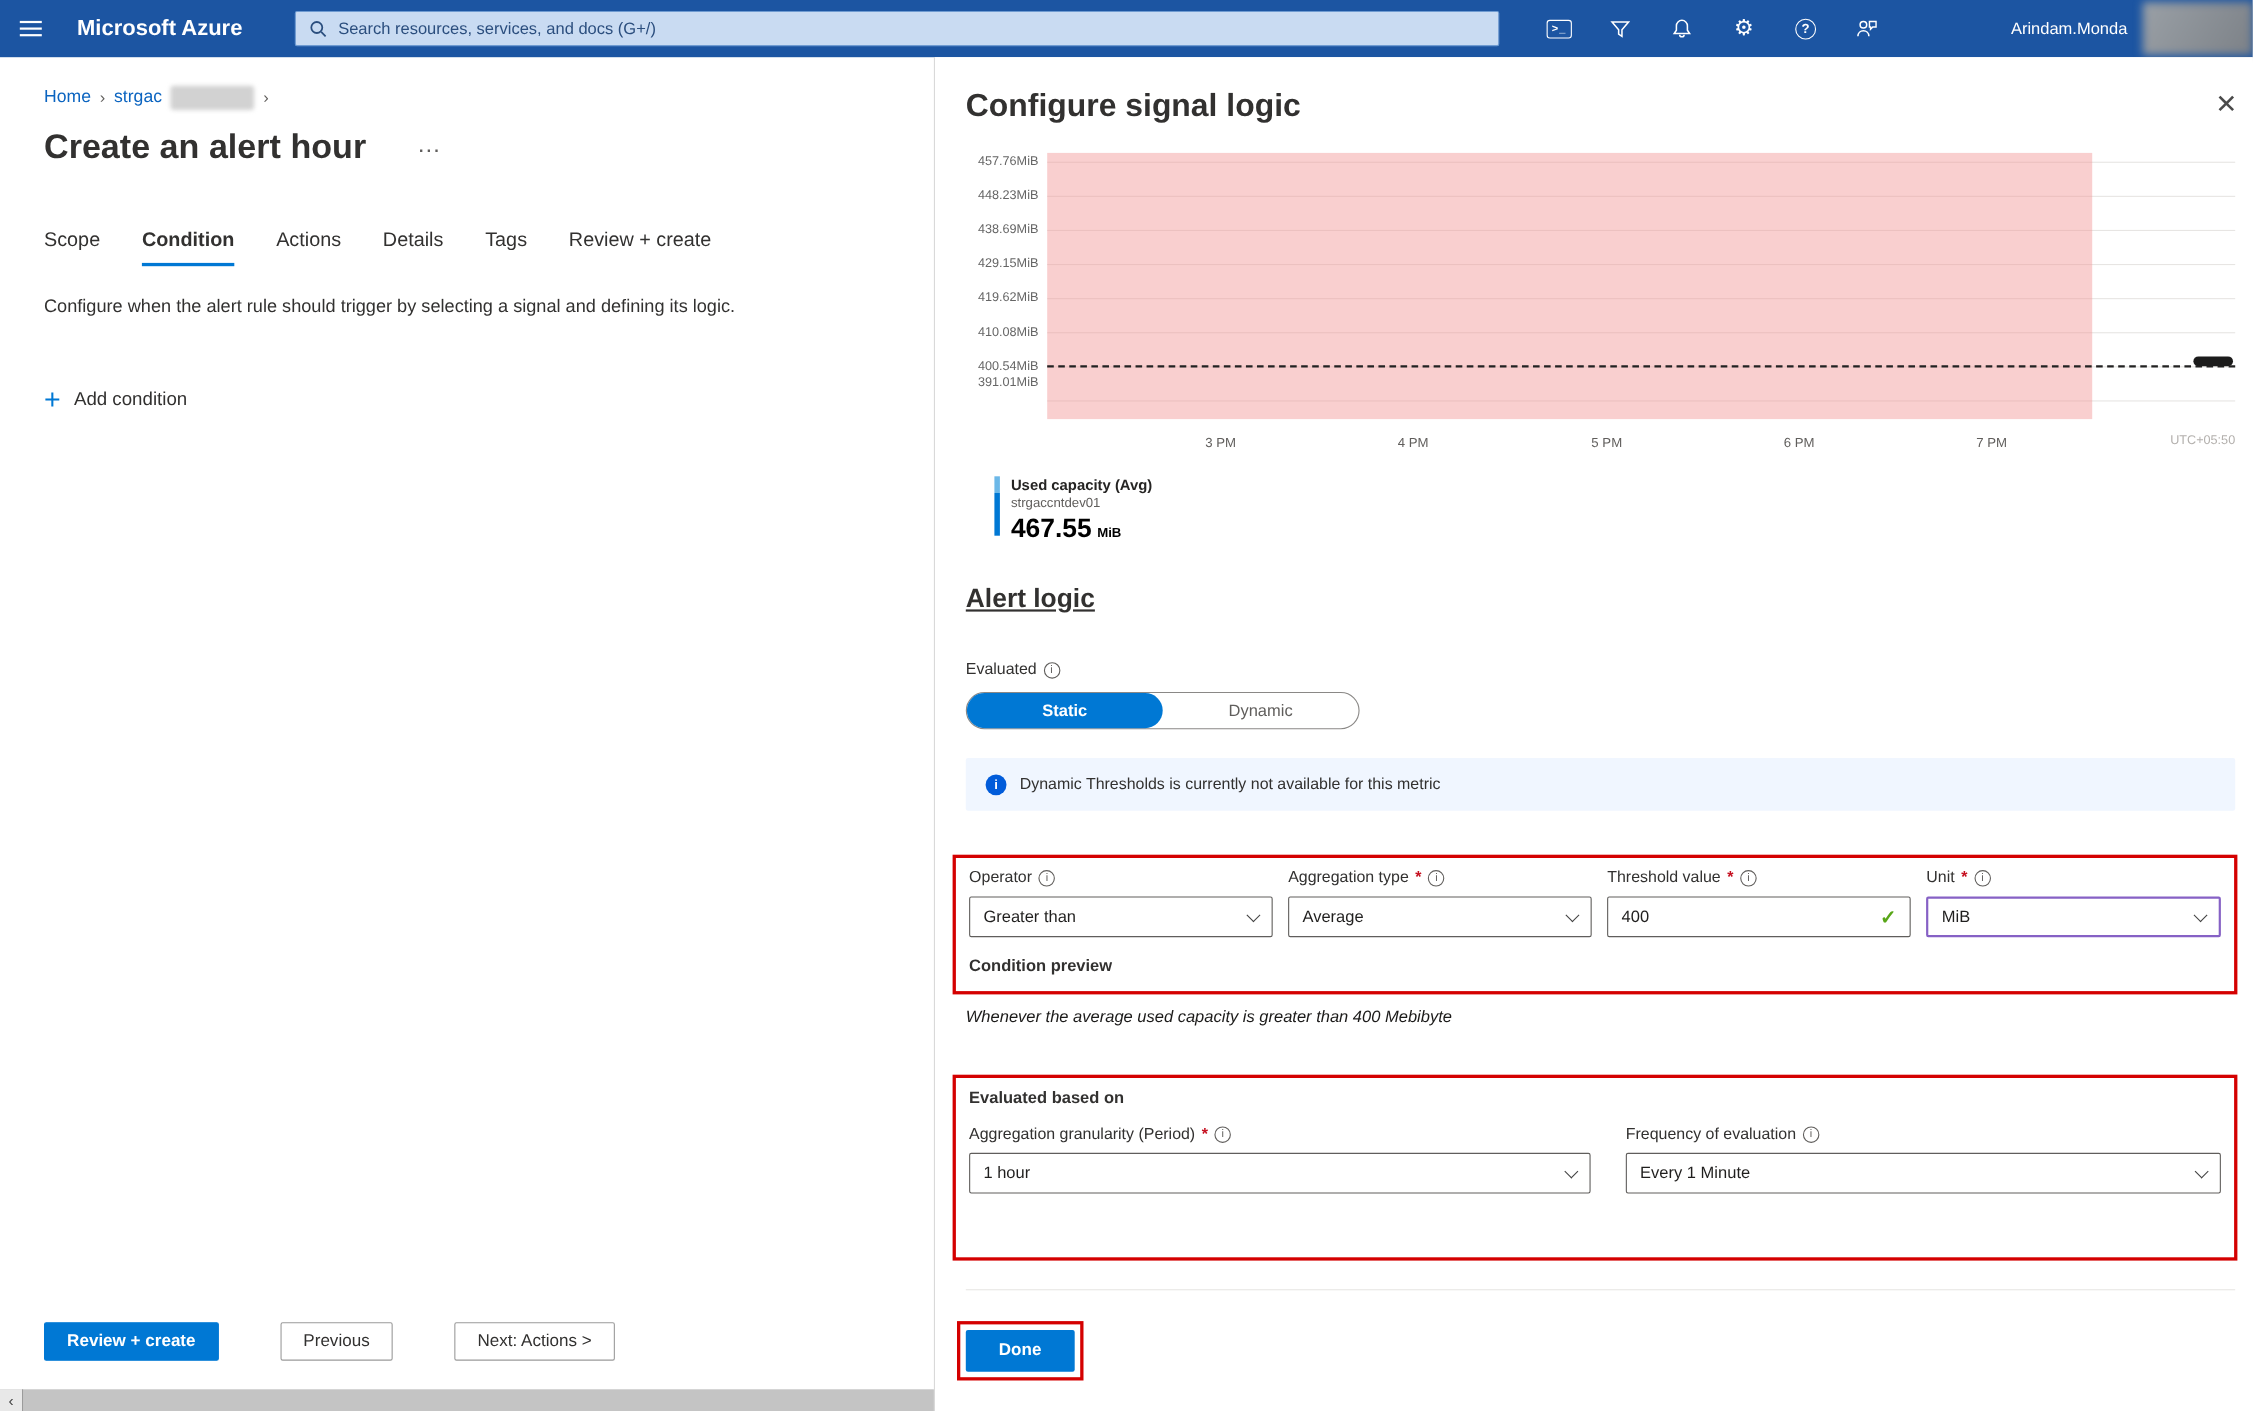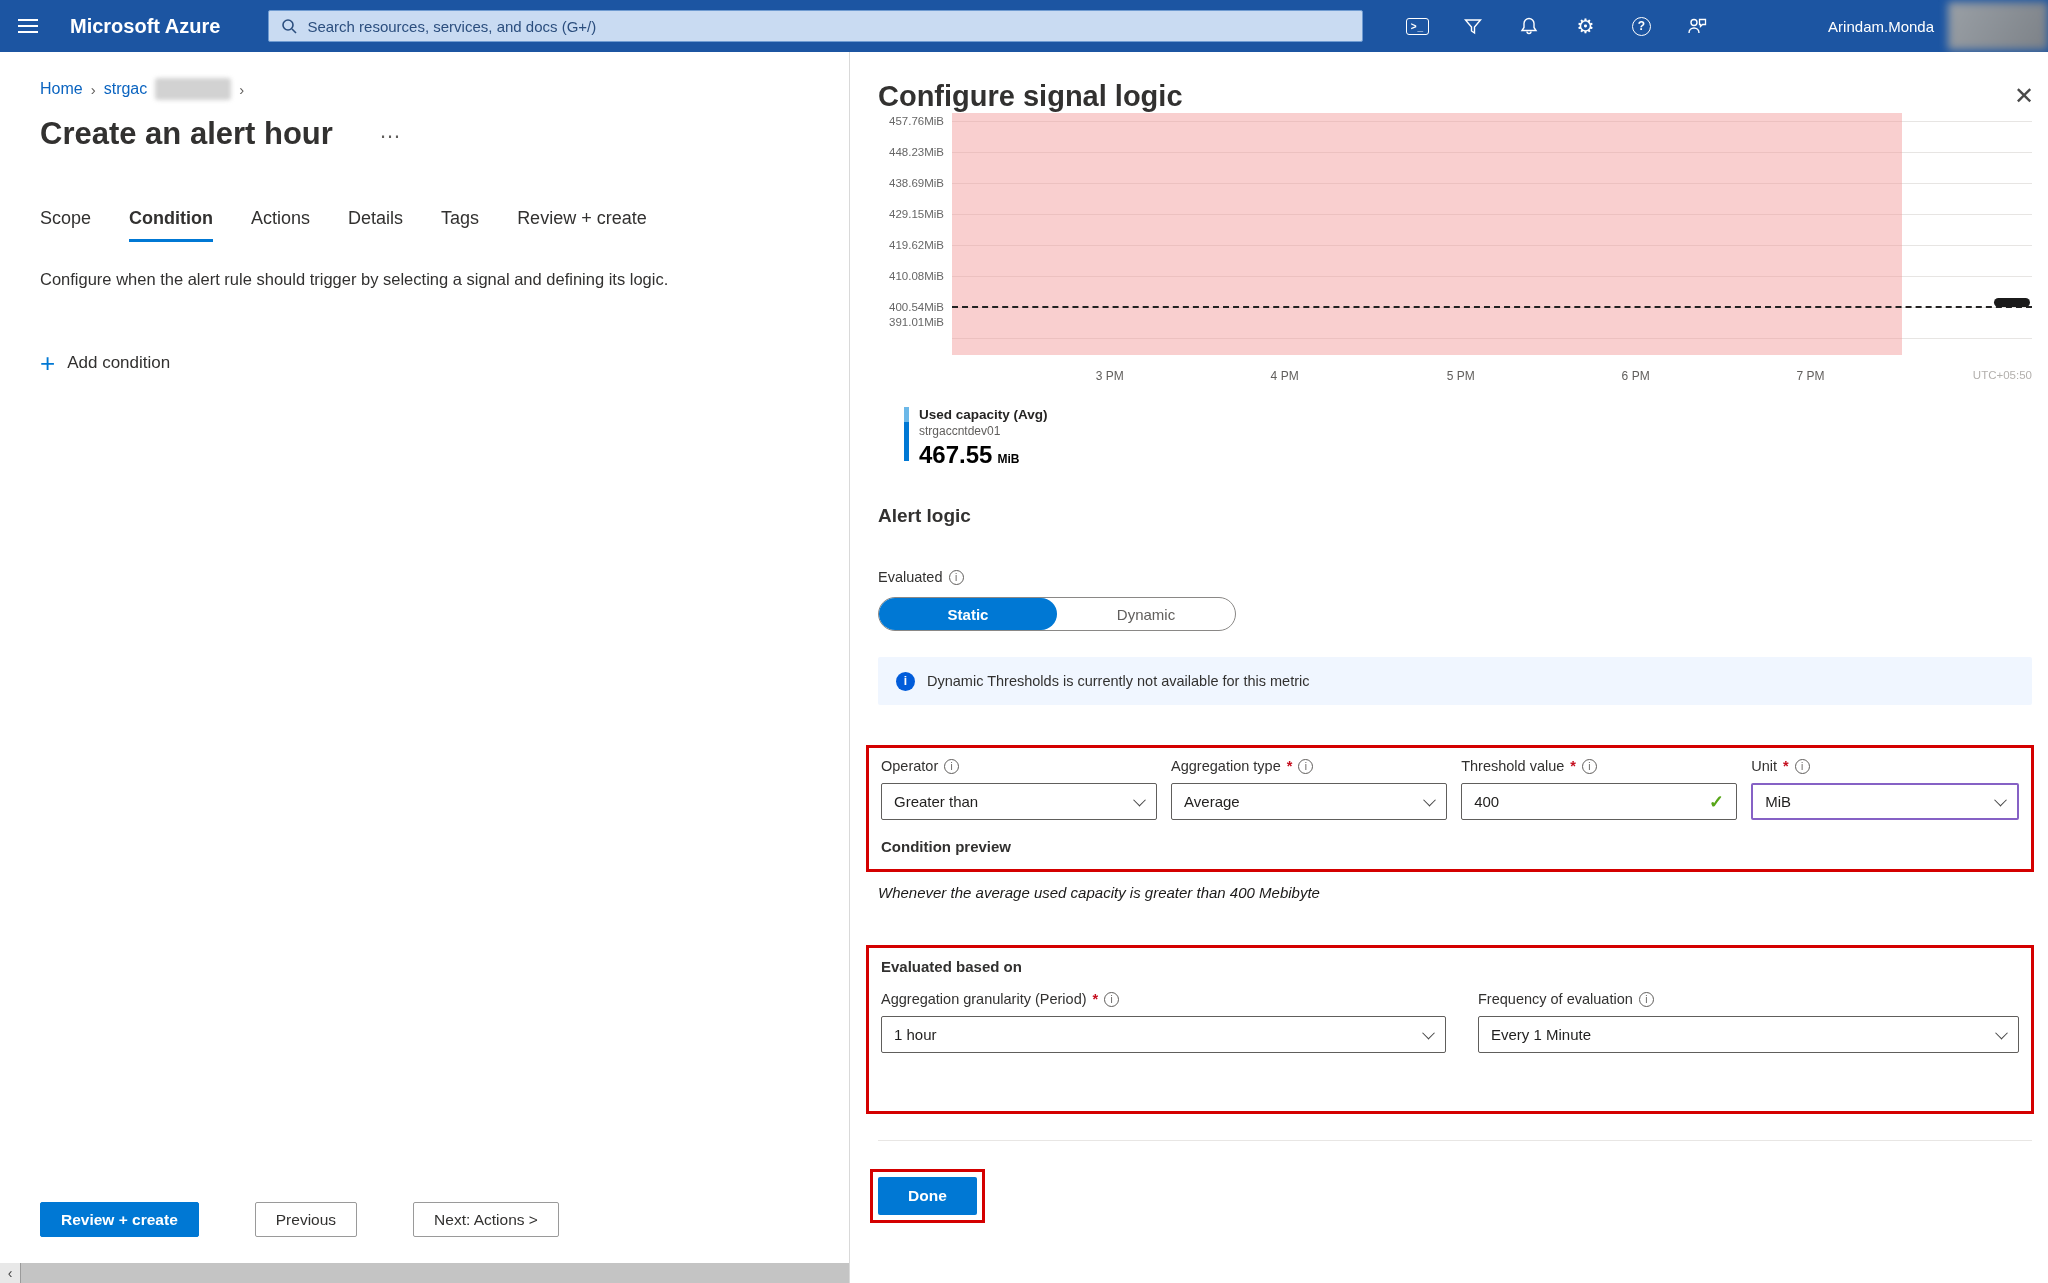--- a/index.html
+++ b/index.html
@@ -63,42 +63,42 @@
   .bottom-strip { position:absolute; left:0; bottom:0; width:100%; height:20px; background:#c4c4c4; display:flex; }
   .scroll-arrow { width:21px; height:20px; background:#e8e8e8; border-right:1px solid #9b9b9b; display:flex;
     align-items:center; justify-content:center; font-size:14px; color:#444; cursor:pointer; }
 
   
   .panel { flex:1; position:relative; padding:28px 16px 0 28px; background:#fff; overflow:hidden; }
   .panel-title { font-size:29px; font-weight:700; color:#323130; }
   .close-x { position:absolute; top:32px; right:14px; font-size:24px; color:#4a4a4a; cursor:pointer; line-height:1; }
 
   
-  .chart { display:flex;justify-content:space-between; }
+  .chart { margin-top:26px; display:flex;justify-content:space-between; }
   .y-col { width:74px; flex:0 0 74px; position:relative; height:250px; }
   .y-col span { position:absolute; right:8px; font-size:11.5px; color:#666; line-height:16px; }
   .plot-col { flex:1; min-width:0; }
   .plot { position:relative; height:250px; }
   .gridline { position:absolute; left:0; width:100%; height:1px; background:#e7e5e3; }
   .violation { position:absolute; left:0; top:0; width:88%; height:242px; background:rgba(241,148,148,0.45); }
   .threshold-dash { position:absolute; left:0; width:100%; top:193px; border-top:2px dashed #222; }
   .metric-segment { position:absolute; right:2px; top:185px; width:36px; height:9px; background:#1b1b1b; border-radius:5px; }
   .x-row { position:relative; height:22px; margin-top:6px; font-size:12px; color:#605e5c; }
   .x-row .xt { position:absolute; transform:translateX(-50%); }
   .tz-label { position:absolute; right:0; color:#b3b0ad; font-size:11.5px; }
 
   .legend { margin-top:16px; margin-left:26px; display:flex; gap:10px; }
   .legend-bar { width:5px; height:54px; background:linear-gradient(to bottom,#6cb8e8 0%,#6cb8e8 28%,#0078d4 28%,#0078d4 100%); }
   .legend-name { font-size:13.5px; font-weight:700; color:#252423; }
   .legend-res { font-size:12px; color:#605e5c; margin-top:2px; }
   .legend-val-row { margin-top:3px; display:flex; align-items:baseline; gap:5px; }
   .legend-val { font-size:24px; font-weight:700; color:#000; }
   .legend-unit { font-size:12px; font-weight:700; color:#000; }
 
-  .alert-logic-h { margin-top:36px; font-size:19px; font-weight:700; }
+  .alert-logic-h { margin-top:36px; font-size:24px; font-weight:700;text-decoration:underline; }
 
   .field-label { display:flex; align-items:center; gap:6px; font-size:14.5px; color:#323130; }
   .req-star { color:#c50f1f; font-weight:700; }
   .info-dot { width:15px; height:15px; border:1px solid #605e5c; color:#605e5c; border-radius:50%; font-size:10px;
     display:inline-flex; align-items:center; justify-content:center; font-style:normal; flex:0 0 auto; }
 
   .threshold-row { margin-top:42px; }
   .pill { margin-top:12px; width:358px; height:34px; border:1px solid #8a8886; border-radius:18px; display:flex;
     background:#fff; }
   .pill-opt { width:50%; display:flex; align-items:center; justify-content:center; font-size:15px; cursor:pointer;

